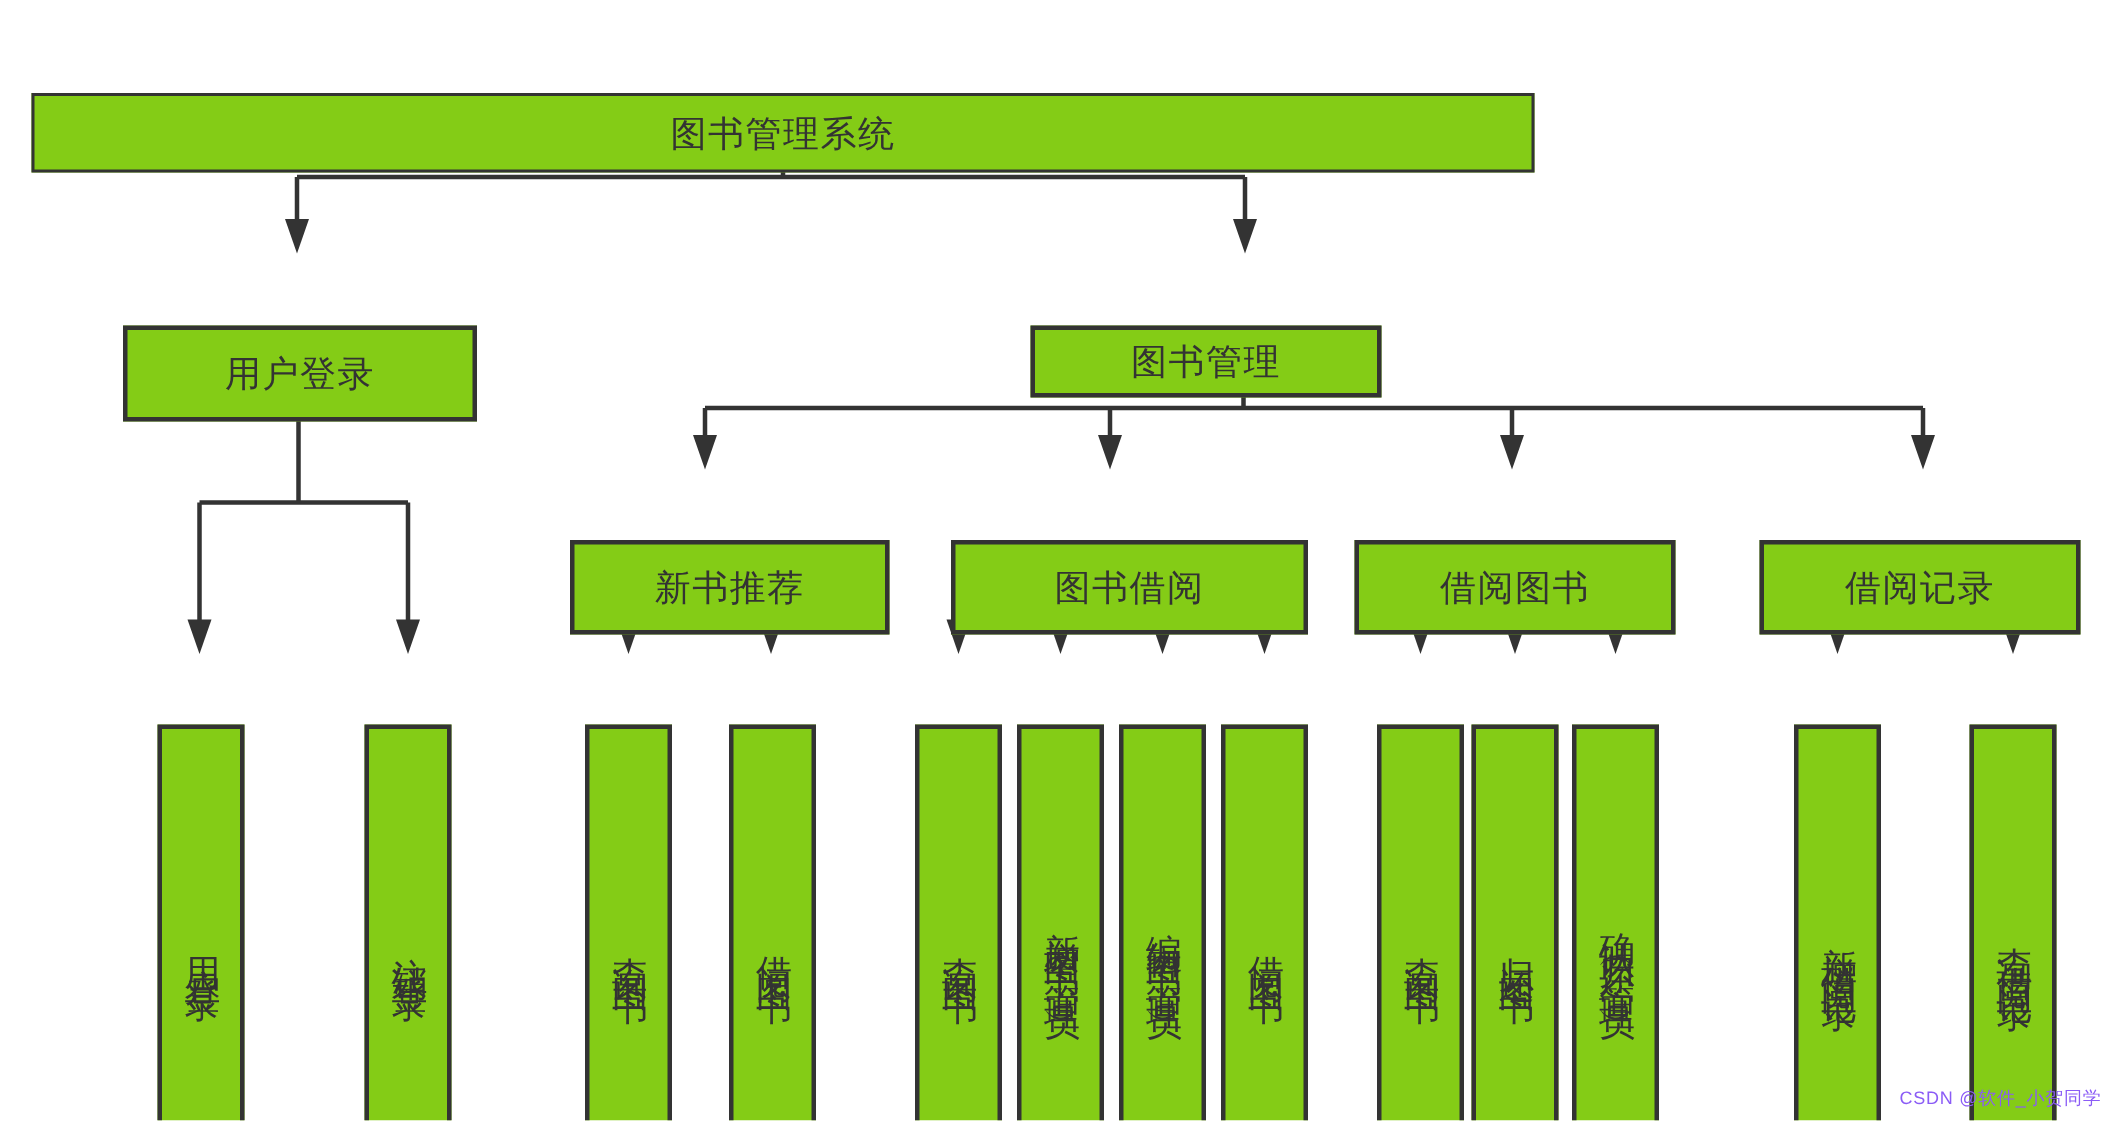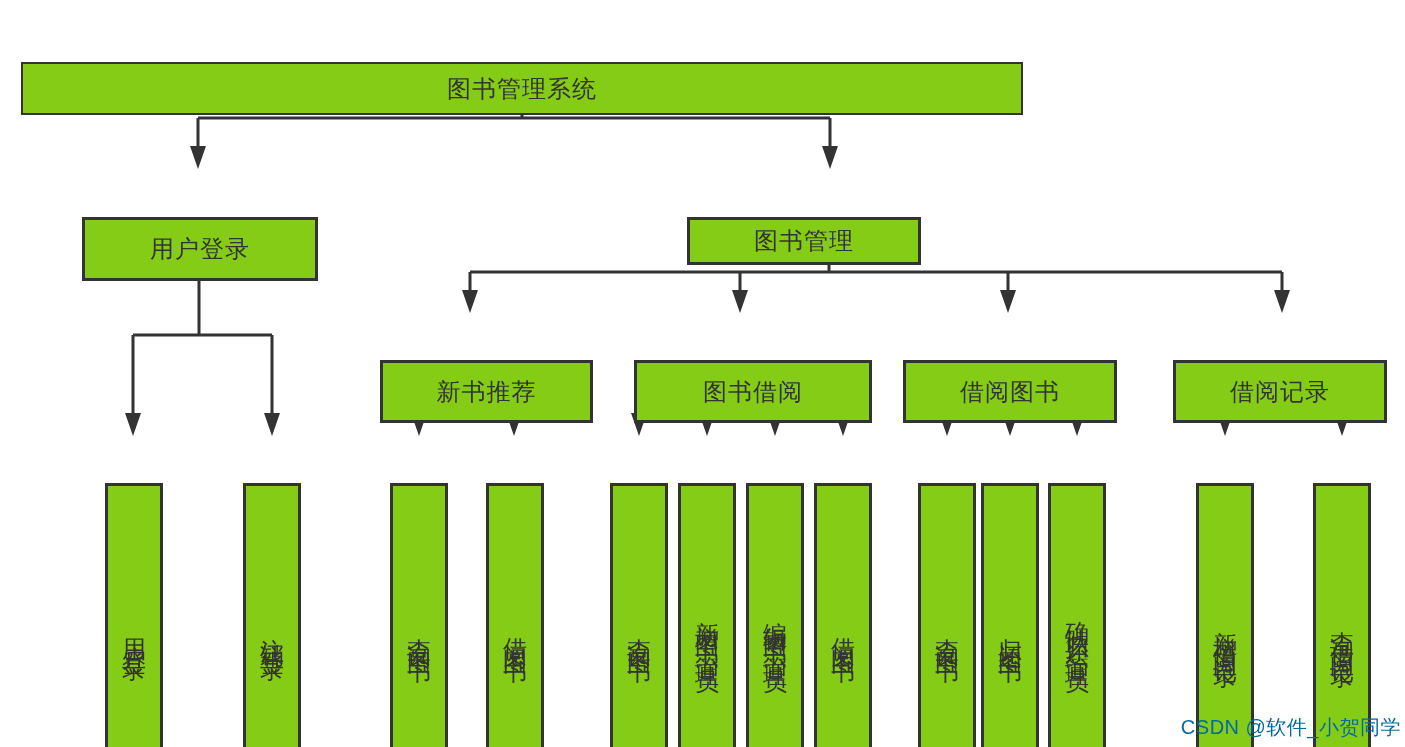--- a/index.html
+++ b/index.html
@@ -31,22 +31,22 @@
   .node.leaf .vtext{
     writing-mode:vertical-rl;
     letter-spacing:7px;
     line-height:1;
     white-space:nowrap;
   }
   .watermark{
     position:absolute;
     right:4px;
     bottom:6px;
-    font-size:20px;
-    color:#0369a1;
+    font-size:12px;
+    color:#8b5cf6;
     letter-spacing:0.5px;
     white-space:nowrap;
   }
 </style>
 </head>
 <body>
 
 <div id="stage">
 
   <svg id="wires" viewBox="0 0 1405 747" xmlns="http://www.w3.org/2000/svg">

